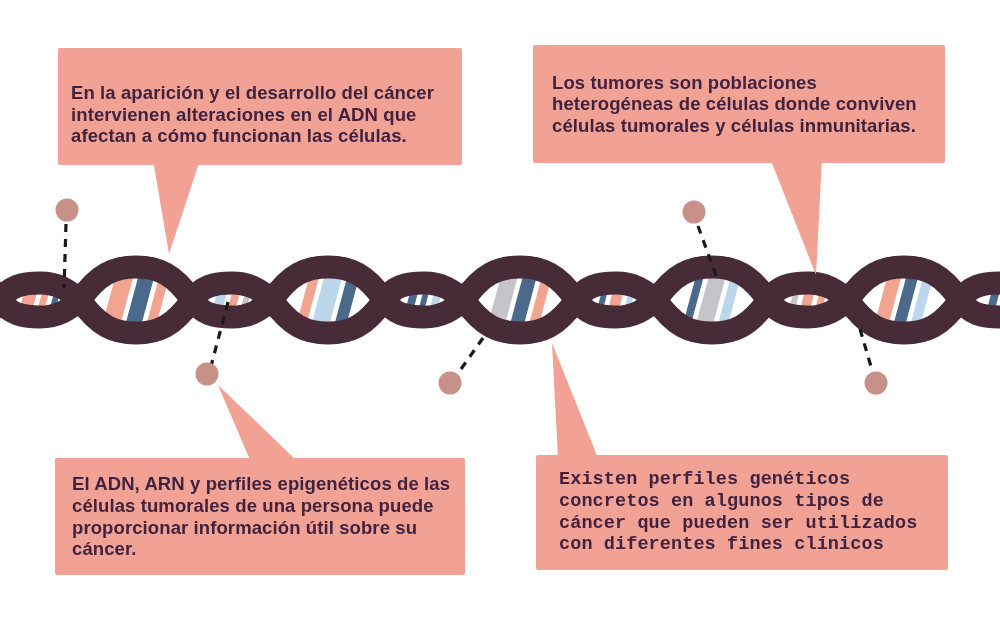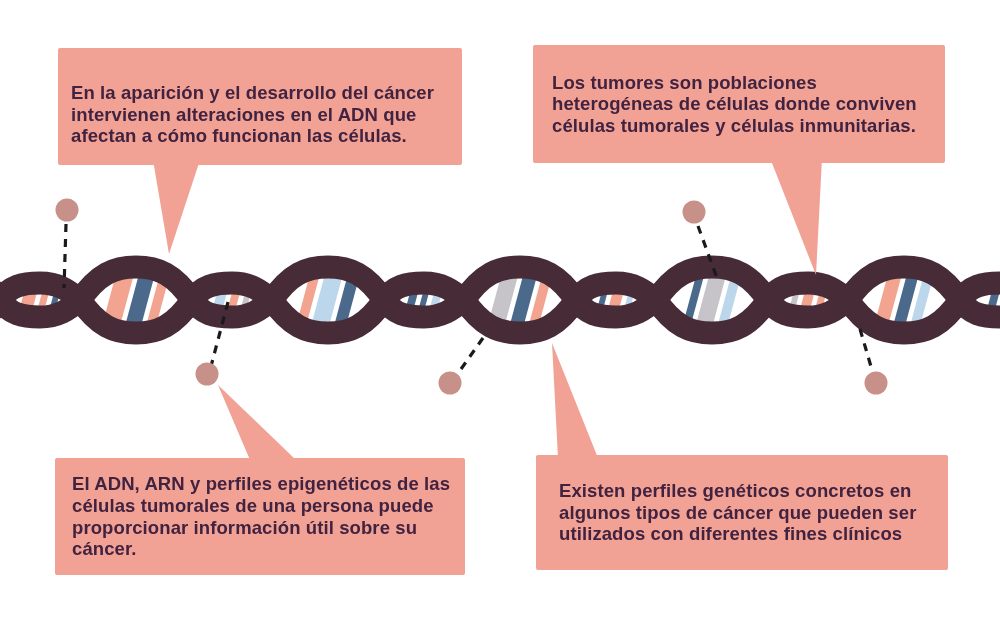--- a/index.html
+++ b/index.html
@@ -18,21 +18,21 @@
     letter-spacing:.1px;
     display:flex;
     align-items:center;
     border-radius:2px;
     box-sizing:border-box;
   }
   .callout p{margin:0;}
   .co-tl{left:58px;top:48px;width:404px;height:117px;padding:16px 14px 0 13px;}
   .co-tr{left:533px;top:45px;width:412px;height:118px;padding:0 12px 0 19px;}
   .co-bl{left:55px;top:458px;width:410px;height:117px;padding:0 12px 0 17px;}
-  .co-br{left:536px;top:455px;width:412px;height:115px;padding:0 12px 0 23px;}
+  .co-br{left:536px;top:455px;width:412px;height:115px;padding:0 12px 0 23px;font-family:Liberation Mono, monospace;}
 </style>
 </head>
 <body>
 
 <div class="canvas">
 
   <svg class="art" id="artwork" width="1000" height="629" viewBox="0 0 1000 629" aria-hidden="true">
     <defs>
       <clipPath id="clip-big-lens">
         <path d="M0 0 C18 -26 34 -33 56 -33 C78 -33 94 -26 112 0 C94 26 78 33 56 33 C34 33 18 26 0 0 Z"></path>

